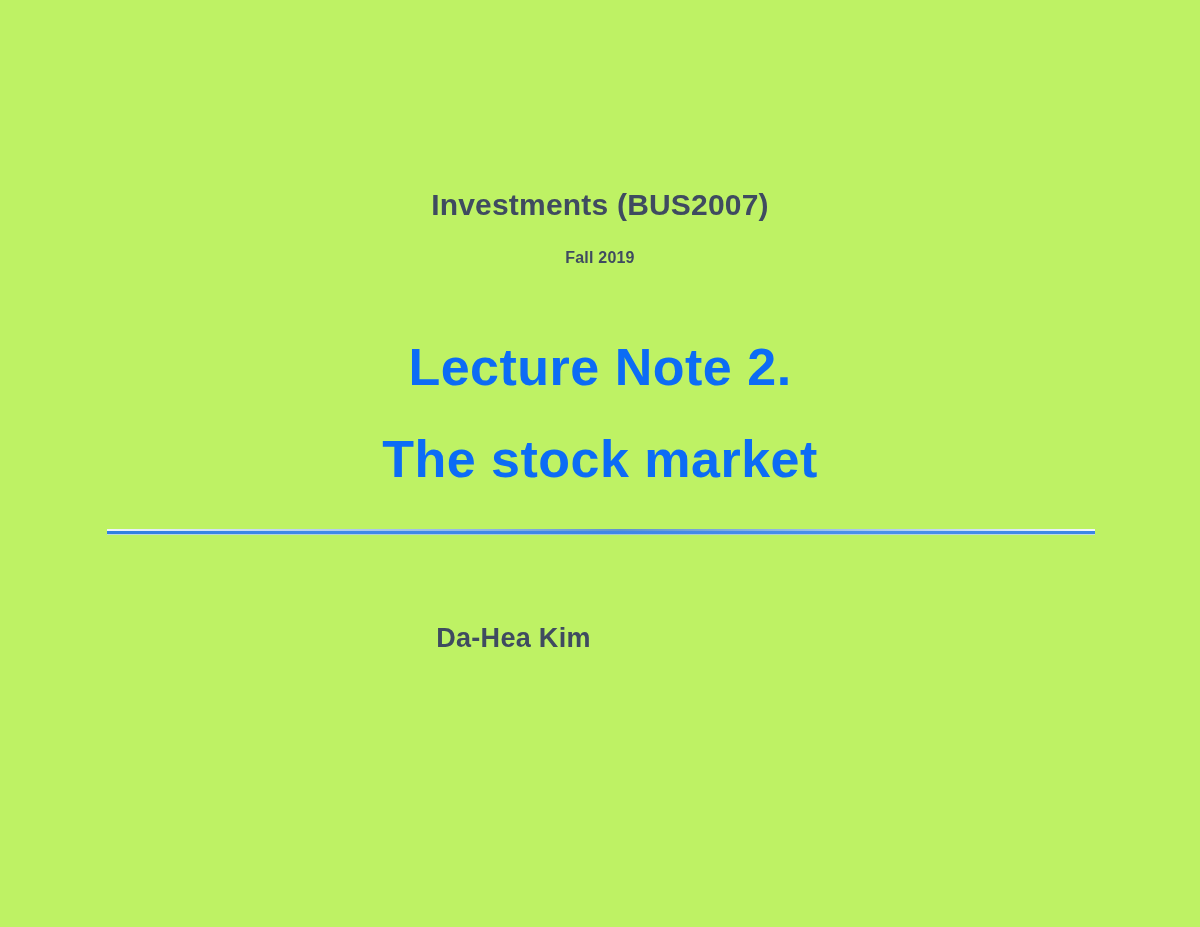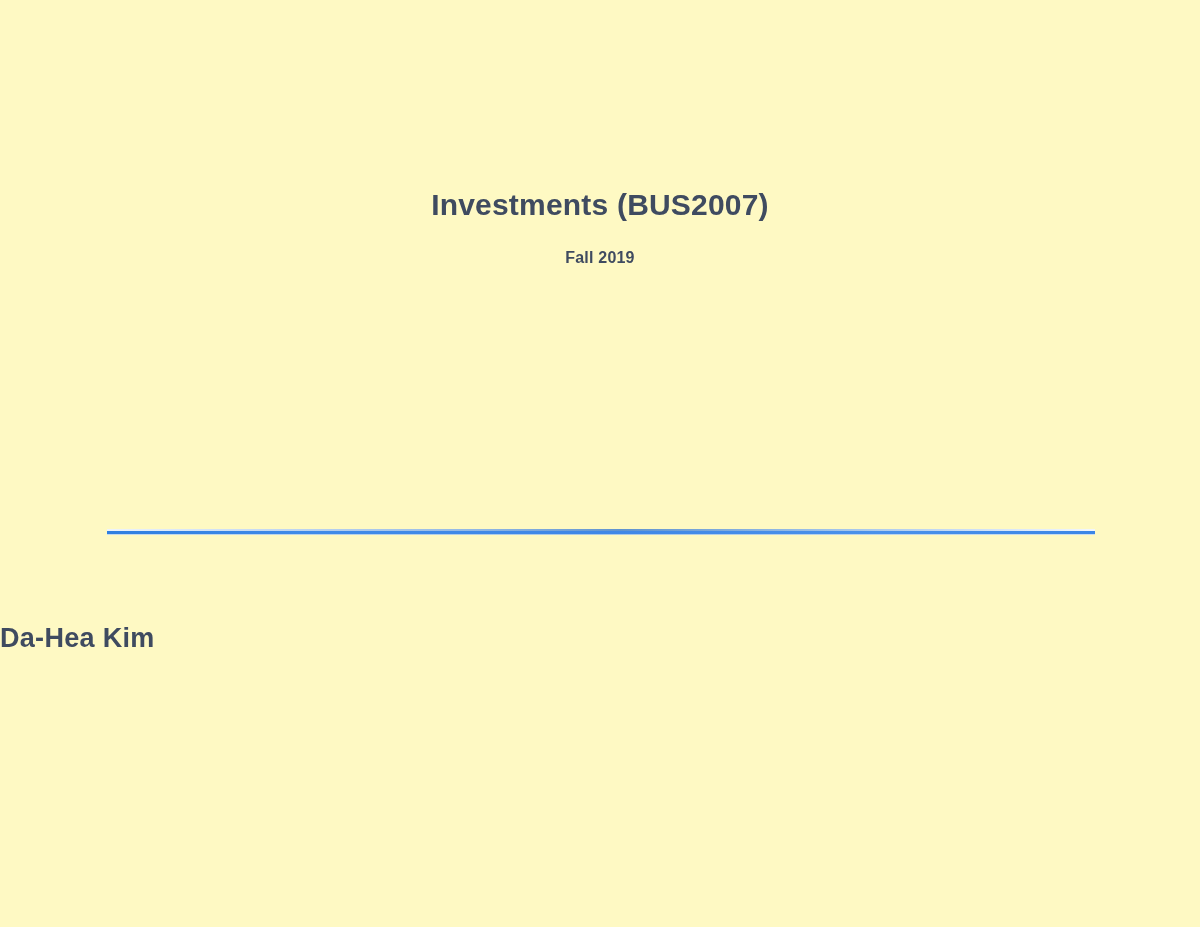--- a/index.html
+++ b/index.html
@@ -11,21 +11,21 @@
 
   body {
     font-family: "Liberation Sans", sans-serif;
     -webkit-font-smoothing: antialiased;
   }
 
   .slide {
     position: relative;
     width: 1200px;
     height: 927px;
-    background: #fef9c3;
+    background: #bef264;
     overflow: hidden;
     margin: 0 auto;
   }
 
   
   .header-block {
     position: absolute;
     left: 0;
     top: 186px;
     width: 1200px;
@@ -126,21 +126,21 @@
                 #c4daf4 100%);
     opacity: 0.85;
   }
 
   
   .author-block {
     position: absolute;
     left: 0;
     top: 620px;
     width: 1027px;
-    text-align: left;
+    text-align: center;
   }
 
   .author-name {
     color: #3f4b60;
     font-size: 27px;
     font-weight: bold;
     letter-spacing: 0.3px;
     line-height: 36px;
     margin: 0;
   }
@@ -148,20 +148,24 @@
 </head>
 <body>
 
 <div class="slide">
 
   <div class="header-block">
     <p class="course-line">Investments (BUS2007)</p>
     <p class="term-line">Fall 2019</p>
   </div>
 
+  <div class="title-block">
+    <p class="title-line">Lecture Note 2.</p>
+    <p class="title-line second">The stock market</p>
+  </div>
 
   <div class="divider-wrap">
     <div class="divider-highlight"></div>
     <div class="divider-core"></div>
     <div class="divider-shadow"></div>
   </div>
 
   <div class="author-block">
     <p class="author-name">Da-Hea Kim</p>
   </div>

